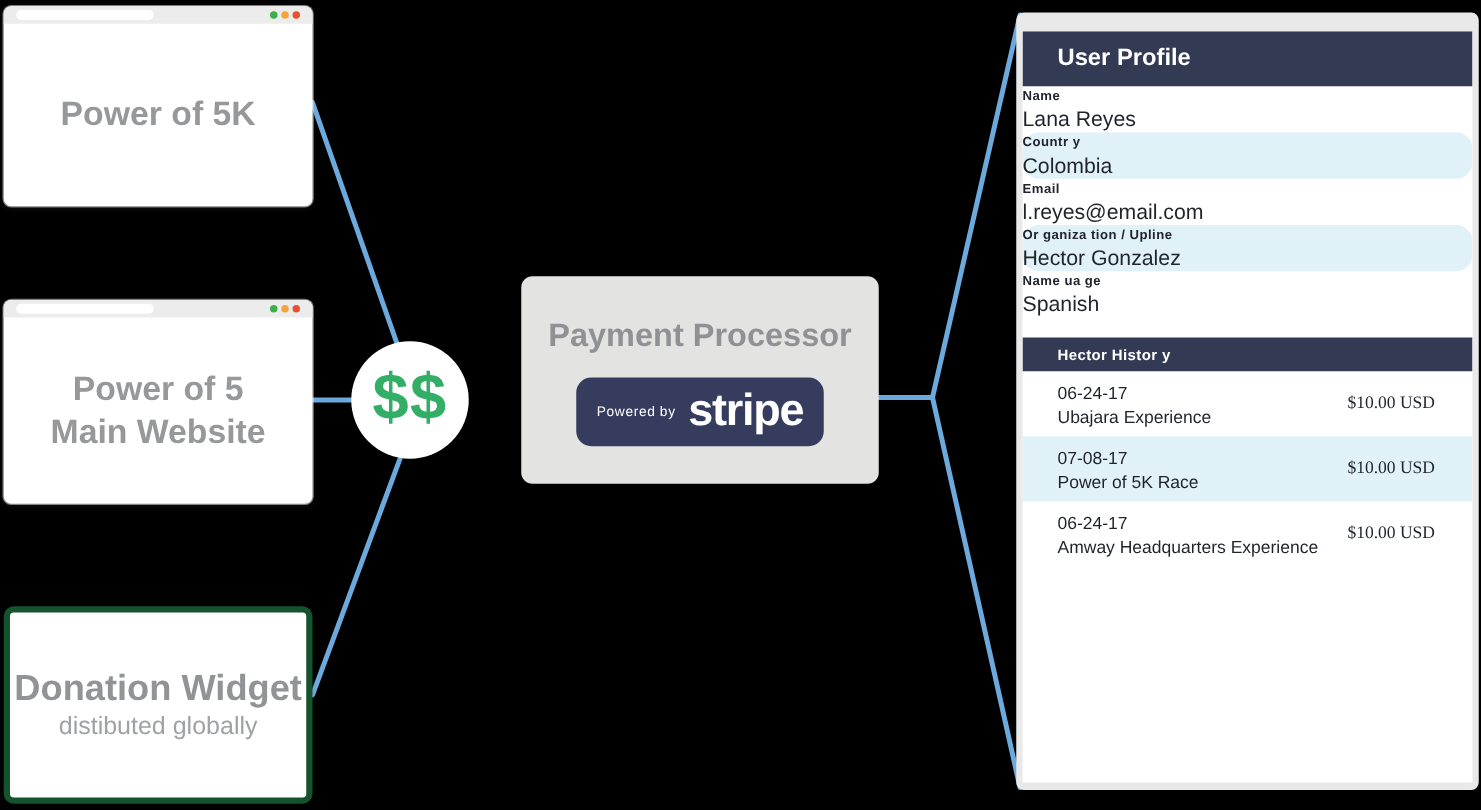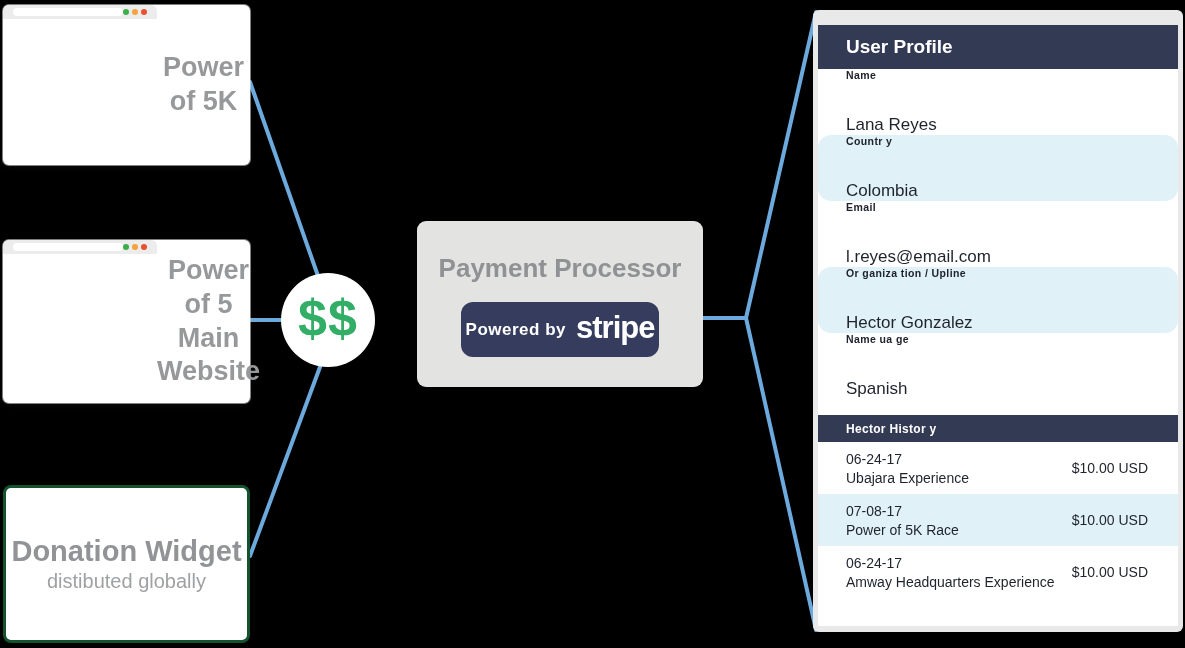--- a/index.html
+++ b/index.html
@@ -7,67 +7,67 @@
        font-family:"Liberation Sans",sans-serif;}
   .abs{position:absolute;}
 
   
   svg.connectors{position:absolute;left:0;top:0;width:1185px;height:648px;z-index:0;}
   svg.connectors line{stroke:#6CA9DC;stroke-width:4;stroke-linecap:round;}
 
   
   .browser{left:3px;width:247px;background:#fff;border-radius:6px;z-index:2;
            box-shadow:0 0 0 1px rgba(230,230,230,.55),0 2px 6px rgba(255,255,255,.05);
-           display:flex;}
+           display:flex;flex-direction:column;}
   .chrome{height:14px;background:#ECECEC;border-radius:6px 6px 0 0;flex:0 0 auto;
           display:flex;align-items:center;padding:0 10px;}
   .urlbar{height:8px;width:110px;background:#fff;border-radius:4px;}
   .dots{margin-left:auto;display:flex;gap:3px;}
   .dot{width:6px;height:6px;border-radius:50%;}
   .dot.green{background:#3CAE4A;} .dot.orange{background:#F5A33B;} .dot.red{background:#E8502F;}
   .browser-body{flex:1;display:flex;flex-direction:column;align-items:center;justify-content:center;}
   .win-title{color:#97989A;font-weight:bold;font-size:27px;line-height:1.25;text-align:center;}
   .widget-box{left:3px;top:485px;width:247px;height:158px;background:#fff;z-index:2;
-              border:3px solid #14532d;border-radius:8px;box-sizing:border-box;
+              border:5px solid #14532d;border-radius:8px;box-sizing:border-box;
               display:flex;flex-direction:column;align-items:center;justify-content:center;}
   .widget-title{color:#919396;font-weight:bold;font-size:29px;}
   .widget-sub{color:#9FA1A3;font-size:20px;margin-top:2px;}
 
   
   .money-circle{left:281px;top:273px;width:94px;height:94px;border-radius:50%;background:#fff;z-index:3;
                 display:flex;align-items:center;justify-content:center;}
   .money-text{color:#33AE66;font-weight:bold;font-size:52px;letter-spacing:1px;line-height:1;
               transform:translateY(-2px);}
 
   
   .processor{left:417px;top:221px;width:286px;height:166px;background:#E3E3E2;border-radius:9px;z-index:2;
              display:flex;flex-direction:column;align-items:center;}
   .processor-title{color:#909194;font-weight:bold;font-size:26px;margin-top:32px;}
   .stripe-badge{margin-top:18px;width:198px;height:55px;background:#353C5E;border-radius:12px;
                 display:flex;align-items:center;justify-content:center;gap:10px;}
-  .powered-by{color:#fff;font-size:17px;font-weight:bold;letter-spacing:.5px;}
-  .stripe-word{color:#fff;font-size:31px;font-weight:bold;letter-spacing:-1px;transform:translateY(-2px);}
+  .powered-by{color:#fff;font-size:11px;font-weight:normal;letter-spacing:.5px;}
+  .stripe-word{color:#fff;font-size:36px;font-weight:bold;letter-spacing:-1px;transform:translateY(-2px);}
 
   
   .panel{left:813px;top:10px;width:370px;height:622px;background:#E9E9E9;border-radius:6px;z-index:2;}
   .panel-inner{position:absolute;left:5px;right:5px;top:15px;bottom:6px;background:#fff;overflow:hidden;}
   .navy-bar{background:#333A54;color:#ffffff;display:flex;align-items:center;}
   .profile-header{height:44px;font-size:19px;font-weight:bold;padding-left:28px;}
-  .field-row{height:66px;padding-left:28px;box-sizing:border-box;display:flex;flex-direction:column;justify-content:space-between;}
+  .field-row{height:37px;box-sizing:border-box;display:flex;flex-direction:column;justify-content:flex-end;}
   .field-row.alt{background:#E1F1F8;border-radius:13px;}
   .field-label{font-size:10.5px;font-weight:bold;color:#20242E;letter-spacing:.4px;}
   .field-value{font-size:17px;color:#1F232B;margin-top:3px;}
   .spacer{height:16px;background:#fff;}
   .history-header{height:27px;font-size:12px;font-weight:bold;padding-left:28px;letter-spacing:.3px;}
   .pay-row{height:52px;padding:0 30px 0 28px;box-sizing:border-box;display:flex;align-items:center;}
   .pay-row.alt{background:#E1F1F8;}
   .pay-left{display:flex;flex-direction:column;justify-content:center;}
   .pay-date{font-size:14px;color:#1F232B;}
   .pay-item{font-size:14px;color:#1F232B;margin-top:3px;}
-  .pay-amount{margin-left:auto;font-size:14px;color:#1F232B;}
+  .pay-amount{margin-left:auto;font-size:14px;color:#1F232B;font-family:Liberation Serif, serif;}
 </style>
 </head>
 <body>
 
 <svg class="connectors" aria-hidden="true">
   <line x1="250" y1="82" x2="318" y2="276" stroke="#6CA9DC"></line>
   <line x1="250" y1="320" x2="283" y2="320" stroke="#6CA9DC"></line>
   <line x1="250" y1="556" x2="320" y2="367" stroke="#6CA9DC"></line>
   <line x1="703" y1="318" x2="746" y2="318" stroke="#6CA9DC"></line>
   <line x1="746" y1="318" x2="816" y2="12" stroke="#6CA9DC"></line>

